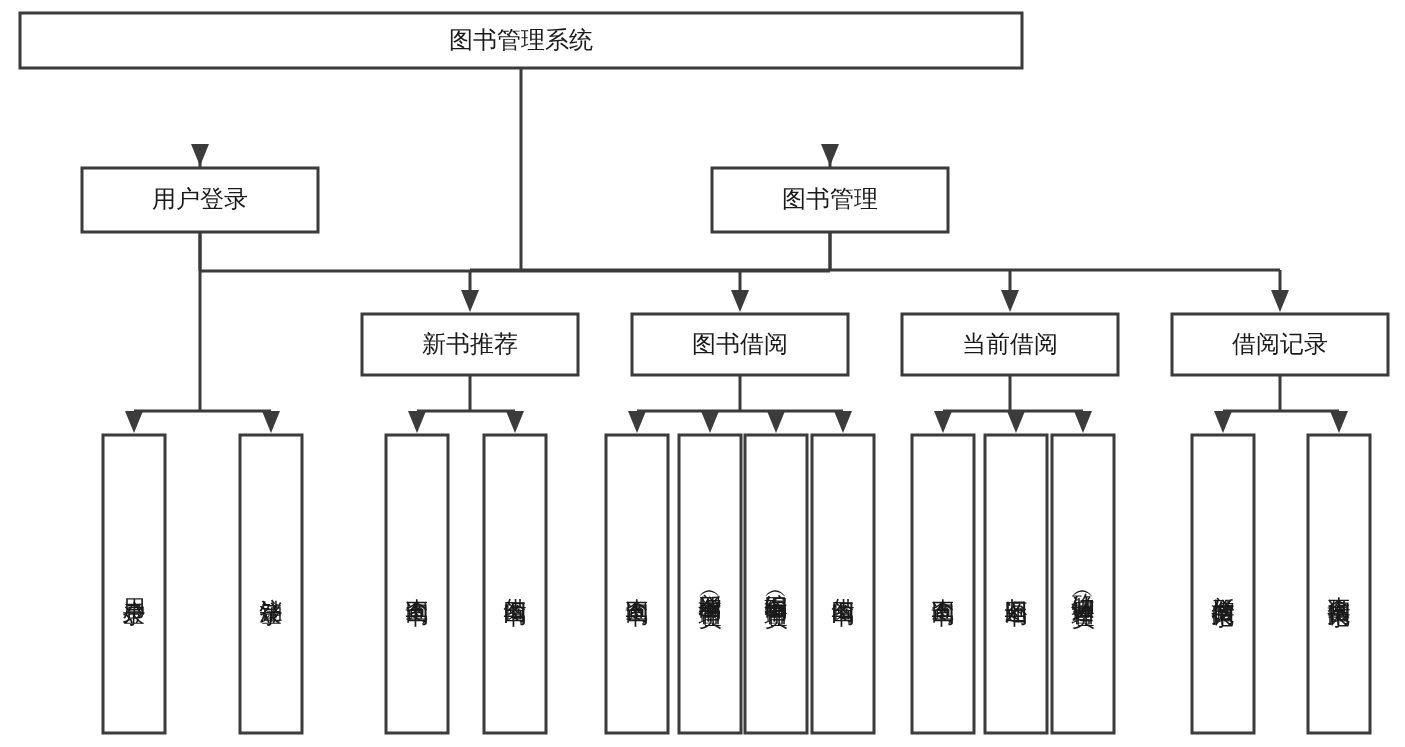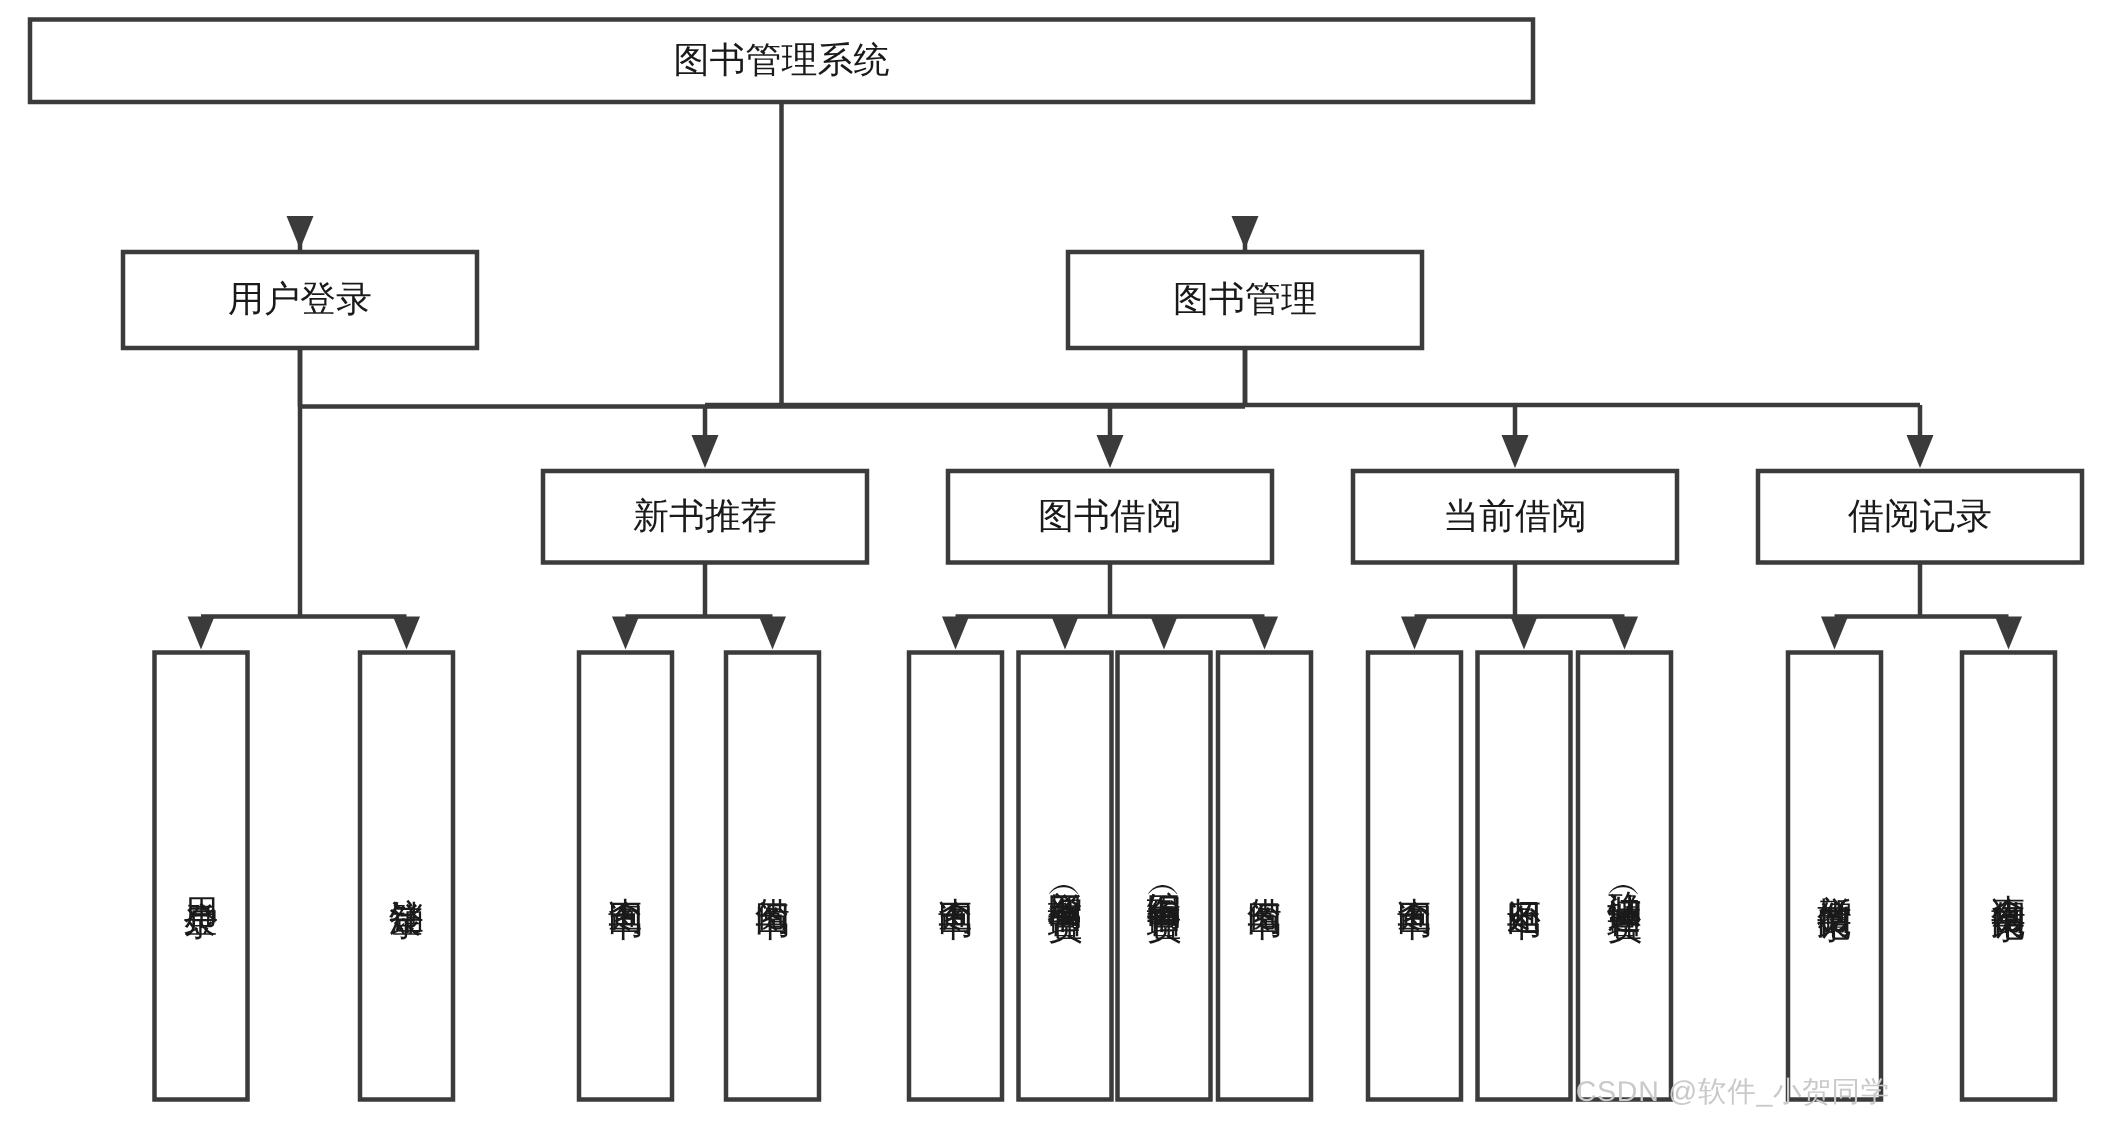--- a/index.html
+++ b/index.html
@@ -178,15 +178,14 @@
       <div class="leaf-label-wrap" style="left: 679px; top: 435px; width: 62px; height: 298px;">新增图书（管理员）</div>
       <div class="leaf-label-wrap" style="left: 745px; top: 435px; width: 62px; height: 298px;">编辑图书（管理员）</div>
       <div class="leaf-label-wrap" style="left: 812px; top: 435px; width: 62px; height: 298px;">借阅图书</div>
       <div class="leaf-label-wrap" style="left: 912px; top: 435px; width: 62px; height: 298px;">查询图书</div>
       <div class="leaf-label-wrap" style="left: 985px; top: 435px; width: 62px; height: 298px;">归还图书</div>
       <div class="leaf-label-wrap" style="left: 1052px; top: 435px; width: 62px; height: 298px;">确认归还（管理员）</div>
       <div class="leaf-label-wrap" style="left: 1192px; top: 435px; width: 62px; height: 298px;">新增借阅记录</div>
       <div class="leaf-label-wrap" style="left: 1308px; top: 435px; width: 62px; height: 298px;">查询借阅记录</div>
     </div>
 
-  <div class="watermark">CSDN @软件_小贺同学</div>
 
 </div>
 
 </body></html>

